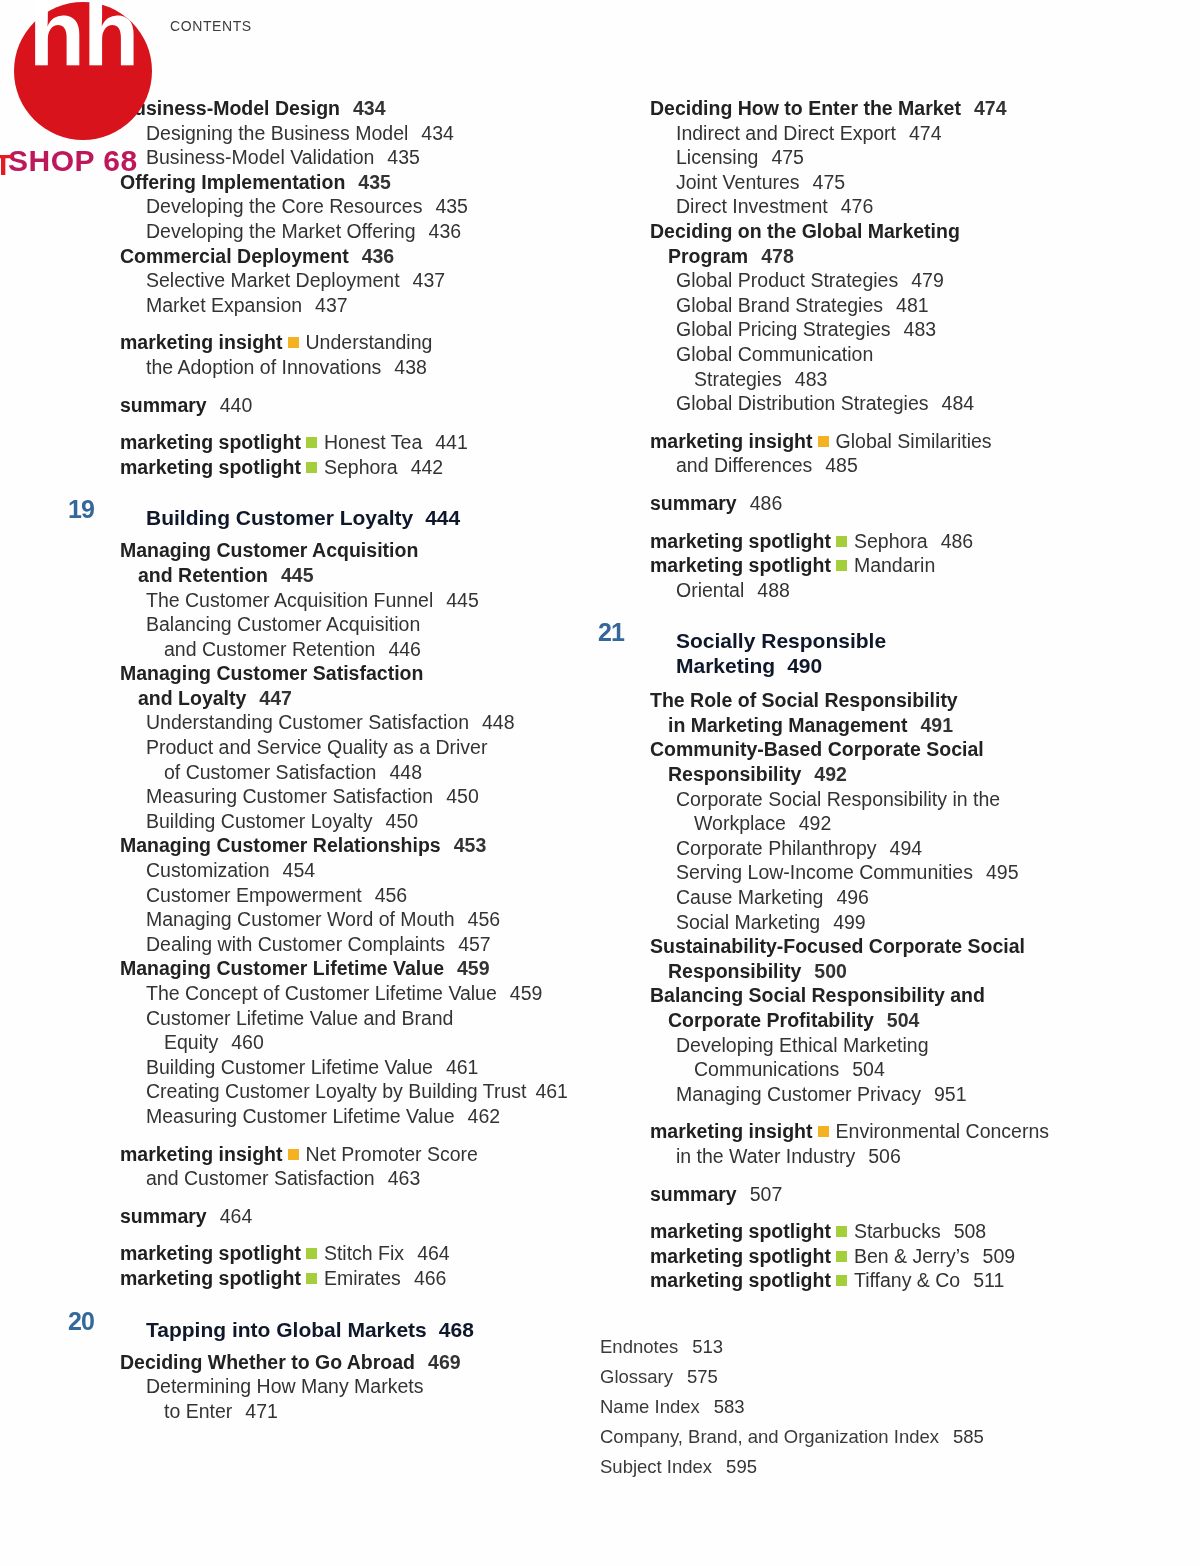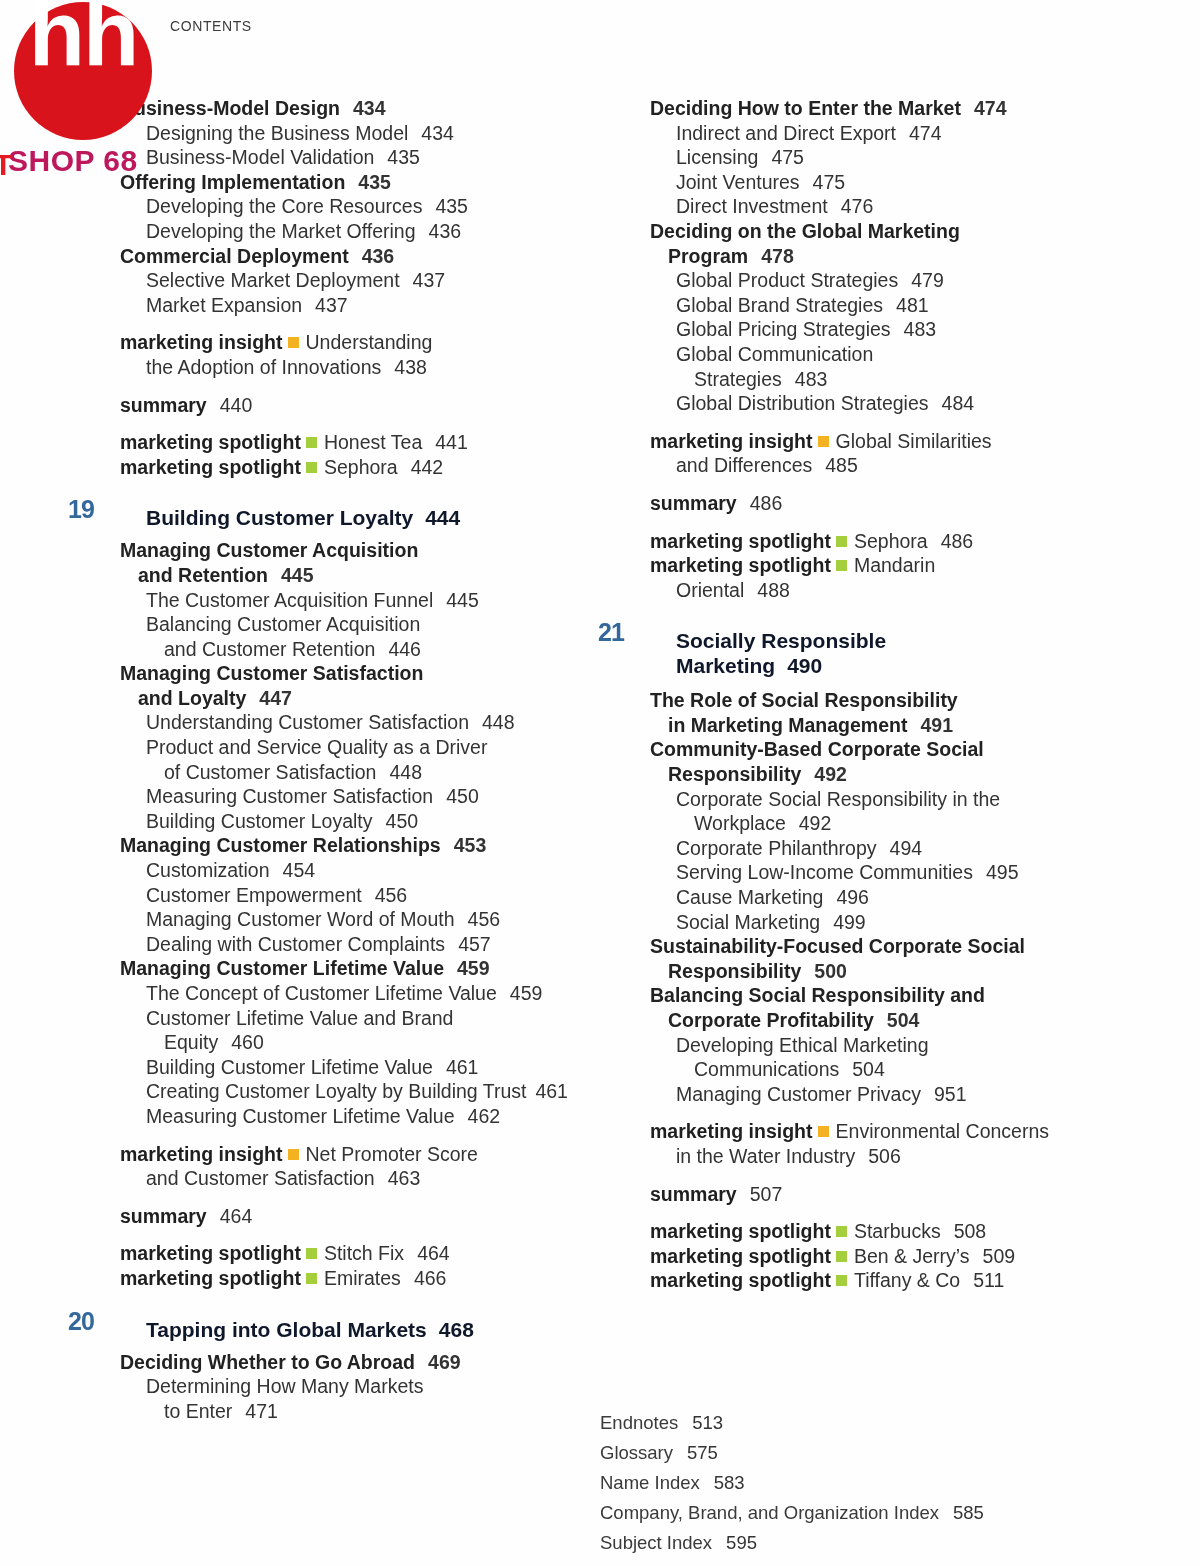--- a/index.html
+++ b/index.html
@@ -163,21 +163,21 @@
   }
   .chapter .ttl .pgno { margin-left: 12px; }
   .chapter.two-line { margin-bottom: 10px; }
 
   .spacer-sm { height: 13px; }
 
   
   .backmatter {
     position: absolute;
     left: 600px;
-    top: 1408px;
+    top: 1332px;
     width: 470px;
   }
   .bm-line {
     font-size: 18.5px;
     line-height: 30px;
     color: #3a3a3a;
     white-space: nowrap;
   }
   .bm-line .pg { margin-left: 14px; }
 

